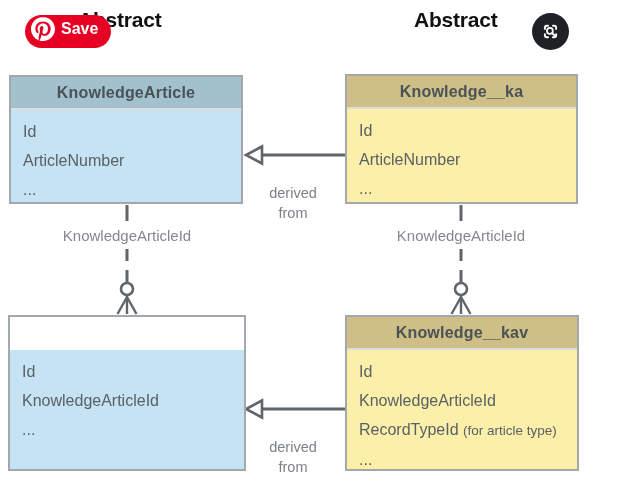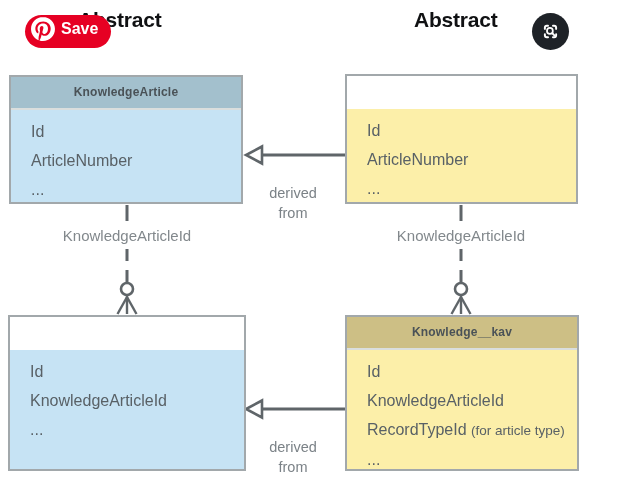--- a/index.html
+++ b/index.html
@@ -3,28 +3,28 @@
 <meta charset="utf-8">
 <style>
   html,body{margin:0;padding:0;background:#ffffff;}
   .stage{
     position:relative;width:640px;height:487px;background:#ffffff;overflow:hidden;
     font-family:"Liberation Sans","DejaVu Sans",sans-serif;
   }
   
   .entity{position:absolute;border:2px solid #a2a8ab;box-sizing:border-box;}
   .entity-header{
-    height:31px;line-height:31px;text-align:center;font-weight:bold;font-size:12px;
+    height:31px;line-height:31px;text-align:center;font-weight:bold;font-size:16px;
     color:#4a5257;border-bottom:2px solid #dadedd;letter-spacing:.2px;
   }
   .entity.blue .entity-header{background:#a3c0cd;}
   .entity.blue .entity-body{background:#c6e3f4;}
   .entity.yellow .entity-header{background:#cdbf85;}
   .entity.yellow .entity-body{background:#fcefa9;}
-  .entity-body{position:absolute;top:33px;left:0;right:0;bottom:0;padding:7px 0 0 20px;}
+  .entity-body{position:absolute;top:33px;left:0;right:0;bottom:0;padding:7px 0 0 12px;}
   .field{font-size:16px;line-height:29px;color:#596166;white-space:nowrap;}
   .field .note{font-size:13.5px;}
   
   .link-label{
     position:absolute;width:200px;text-align:center;font-size:15px;color:#82888c;
   }
   .arrow-label{
     position:absolute;width:120px;text-align:center;font-size:14.5px;line-height:20px;color:#7b8287;margin-top:20px;
   }
   
@@ -97,20 +97,21 @@
   <div class="entity blue" style="left:9px;top:75px;width:234px;height:129px;">
     <div class="entity-header">KnowledgeArticle</div>
     <div class="entity-body">
       <div class="field">Id</div>
       <div class="field">ArticleNumber</div>
       <div class="field">...</div>
     </div>
   </div>
 
   <div class="entity yellow" style="left:345px;top:74px;width:233px;height:130px;">
+    <div class="entity-header">Knowledge__ka</div>
     <div class="entity-body">
       <div class="field">Id</div>
       <div class="field">ArticleNumber</div>
       <div class="field">...</div>
     </div>
   </div>
 
   <div class="entity blue" style="left:8px;top:315px;width:238px;height:156px;">
     <div class="entity-body">
       <div class="field">Id</div>

